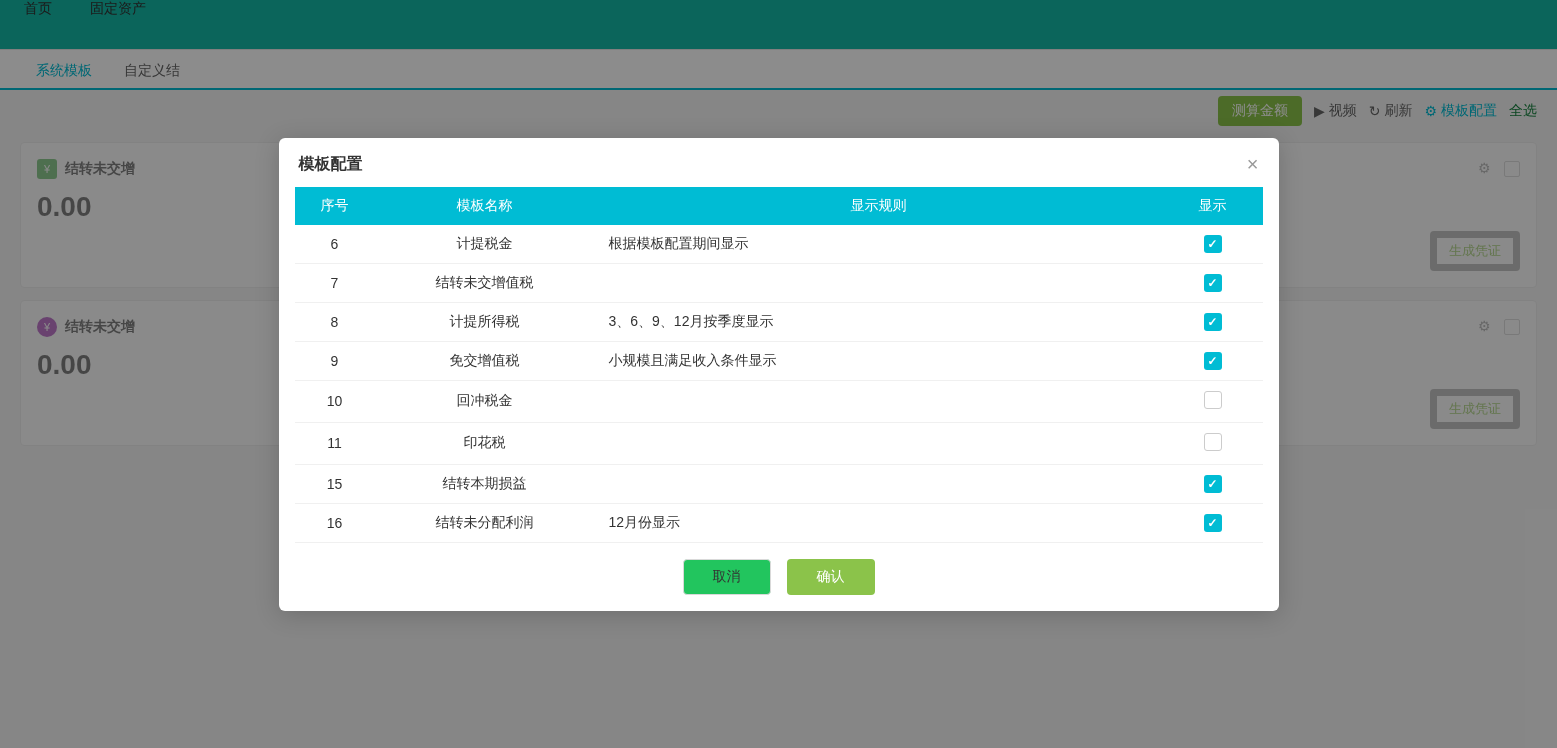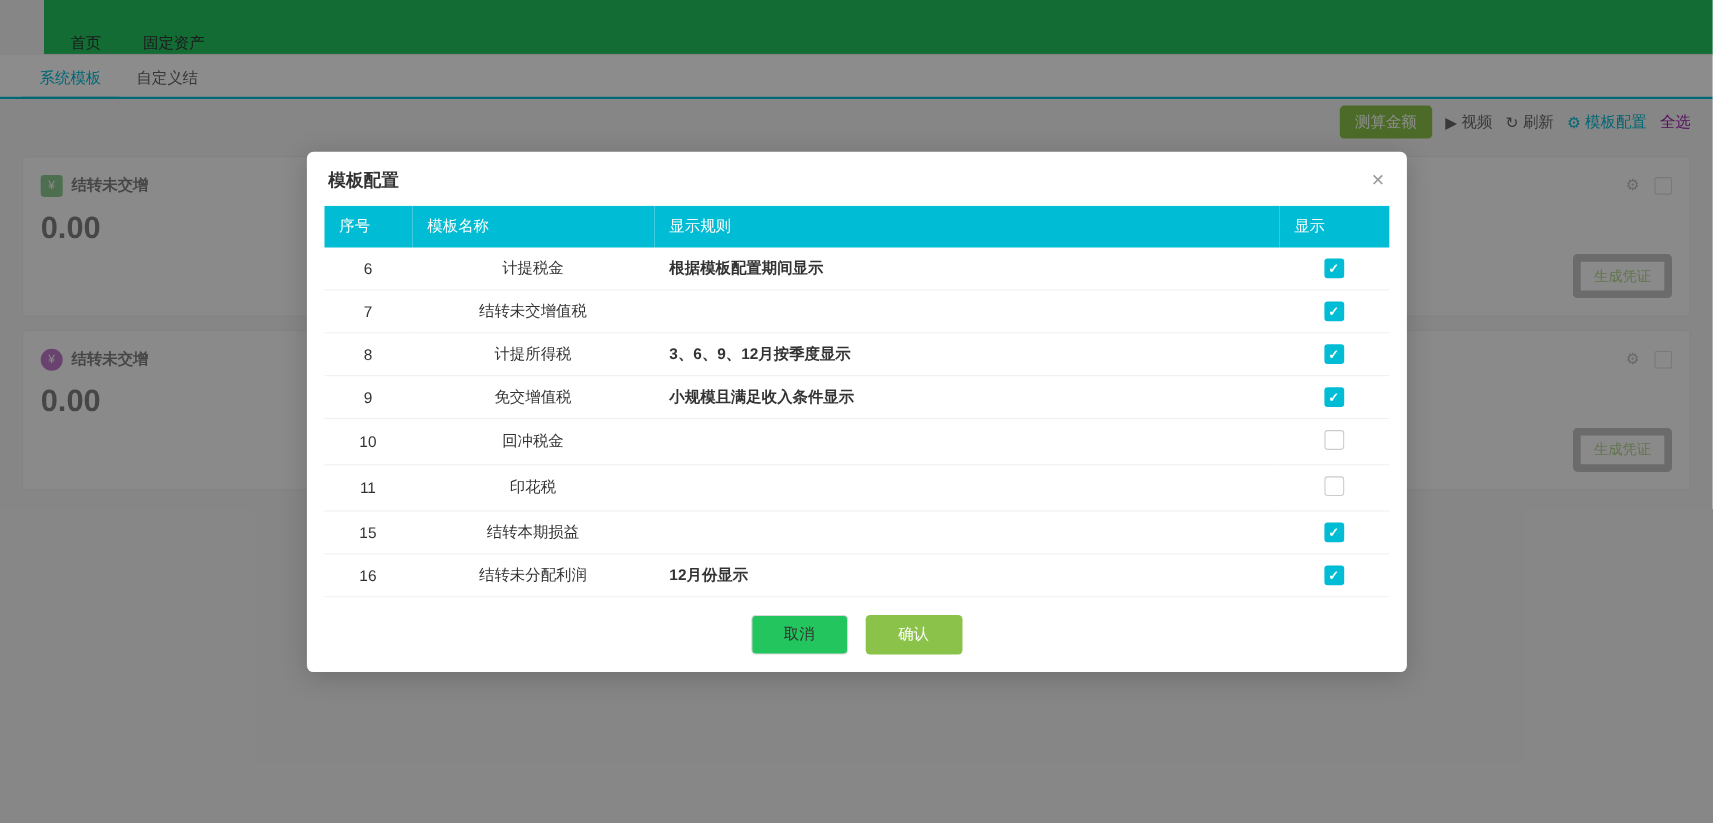--- a/index.html
+++ b/index.html
@@ -17,28 +17,27 @@
     .bg-page {
       width: 100%;
       height: 100%;
       background: #f5f5f5;
       position: absolute;
       top: 0; left: 0;
     }
 
     
     .top-nav {
-      background: #22c55e;
+      background: #14b8a6;
       height: 50px;
       display: flex;
-      align-items: flex-end;
+      align-items: flex-start;
       padding: 0 20px;
       border-bottom: 1px solid #e8e8e8;
       position: relative;
-      margin-left: 40px;
     }
     .nav-item {
       color: #333;
       margin-right: 30px;
       font-size: 14px;
       cursor: pointer;
       padding: 0 4px;
     }
 
     
@@ -203,21 +202,21 @@
 
     
     .config-table {
       width: 100%;
       border-collapse: collapse;
     }
     .config-table thead tr th {
       background: #00bcd4;
       color: #fff;
       padding: 10px 14px;
-      text-align: left;
+      text-align: center;
       font-size: 14px;
       font-weight: normal;
     }
     .config-table thead tr th:first-child {
       width: 80px;
     }
     .config-table thead tr th:nth-child(2) {
       width: 220px;
     }
     .config-table thead tr th:last-child {
@@ -230,21 +229,20 @@
       padding: 10px 14px;
       text-align: center;
       color: #333;
       font-size: 14px;
     }
     .config-table tbody tr td:nth-child(2) {
       text-align: center;
     }
     .config-table tbody tr td:nth-child(3) {
       text-align: left;
-      font-weight: bold;
     }
 
     
     .cb-checked {
       width: 18px; height: 18px;
       background: #00bcd4;
       border-radius: 3px;
       display: inline-flex;
       align-items: center;
       justify-content: center;
@@ -311,21 +309,21 @@
       color: #00bcd4;
       background: none;
       border: none;
       cursor: pointer;
       font-size: 14px;
     }
     .btn-select-all {
       display: flex;
       align-items: center;
       gap: 4px;
-      color: #a21caf;
+      color: #15803d;
       background: none;
       border: none;
       cursor: pointer;
       font-size: 14px;
     }
   </style>
 </head>
 <body>
 
 <div class="bg-page">

